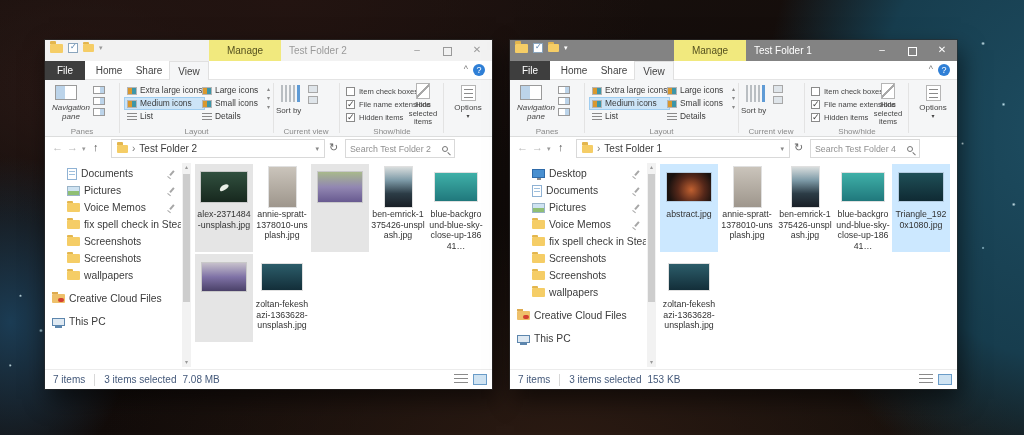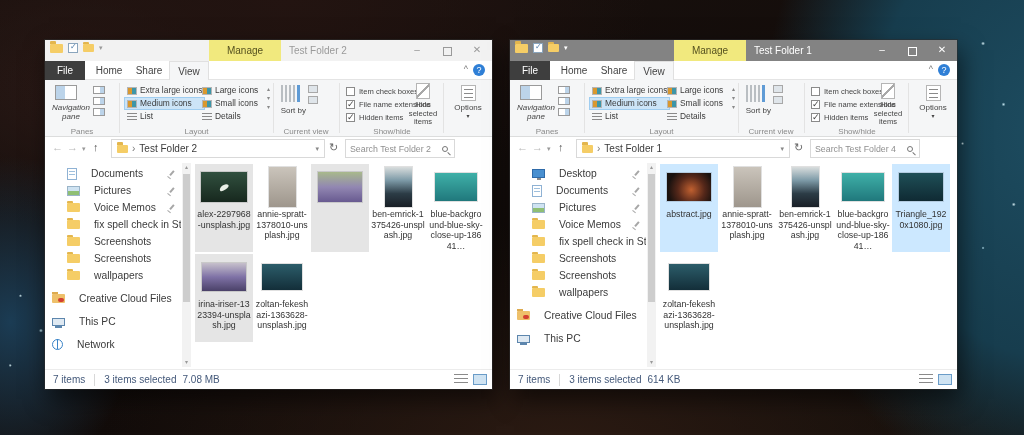--- a/index.html
+++ b/index.html
@@ -88,21 +88,21 @@
   .litem.hl { background:#cce4f7; border-color:#9fcdf0; }
   .li-icon { display:inline-block; width:10px; height:8px; flex:0 0 auto; }
   .ic-tiles { background:linear-gradient(90deg,#d9982f 50%,#3d96a8 50%); border:1px solid #b5b5b5; }
   .ic-lines { background:repeating-linear-gradient(180deg,#8a8a8a 0 1px,rgba(0,0,0,0) 1px 3px); }
   .larrows { position:absolute; right:3px; top:5px; display:flex; flex-direction:column; gap:2px; font-size:6px; color:#8a8a8a; text-align:center; }
 
   .grp-view { left:229px; width:64px; }
   .cv-icon { position:absolute; left:7px; top:5px; width:15px; height:17px;
     background:repeating-linear-gradient(90deg,#b9bec2 0 2px,rgba(0,0,0,0) 2px 4px); }
   .cv-icon::after { content:''; position:absolute; right:-4px; top:0; width:3px; height:17px; background:#5f9bd5; }
-  .sortlbl { position:absolute; left:2px; top:26px; width:30px; text-align:right; font-size:8px; line-height:9px; color:#454545; }
+  .sortlbl { position:absolute; left:2px; top:26px; width:30px; text-align:left; font-size:8px; line-height:9px; color:#454545; }
   .cv-minis { position:absolute; left:34px; top:5px; }
   .cv-minis span { display:block; width:10px; height:8px; border:1px solid #a8a8a8; background:#dfe5ea; margin-bottom:3px; }
 
   .grp-showhide { left:296px; width:102px; }
   .chk { display:flex; align-items:center; gap:4px; height:13px; margin-left:5px; white-space:nowrap; }
   .chks { position:absolute; left:0; top:5px; }
   .cbox { width:9px; height:9px; border:1px solid #8a8a8a; background:#fff; position:relative; flex:0 0 auto; }
   .cbox.checked::after { content:'✓'; position:absolute; left:0; top:-2px; font-size:9px; color:#444; }
   .chk-lbl { font-size:7.6px; color:#454545; }
   .hide-btn { position:absolute; left:62px; top:3px; width:40px; text-align:center; }
@@ -128,21 +128,21 @@
   .refresh { position:absolute; left:284px; top:4px; font-size:11px; color:#666; }
   .search-box { position:absolute; left:300px; top:2px; width:110px; height:19px; border:1px solid #d9d9d9; background:#fff;
     display:flex; align-items:center; padding:0 4px; }
   .search-ph { font-size:8.8px; color:#8f8f8f; white-space:nowrap; overflow:hidden; flex:1; }
   .mag { width:6px; height:6px; border:1.3px solid #777; border-radius:50%; position:relative; flex:0 0 auto; margin-right:2px; }
   .mag::after { content:''; position:absolute; left:5px; top:5px; width:4px; height:1.3px; background:#777; transform:rotate(45deg); transform-origin:0 0; }
 
   
   .win-content { position:absolute; top:121px; left:0; right:0; bottom:20px; background:#fff; overflow:hidden; }
   .sidebar { position:absolute; left:0; top:4px; width:136px; }
-  .side-item { position:relative; height:17px; display:flex; align-items:center; gap:14px; padding-left:22px; }
+  .side-item { position:relative; height:17px; display:flex; align-items:center; gap:4px; padding-left:22px; }
   .side-item.root { padding-left:7px; margin-top:6px; }
   .slabel { font-size:10.3px; color:#3b3b3b; white-space:nowrap; overflow:hidden; }
   .sicon { flex:0 0 auto; }
   .pin-icon { position:absolute; right:6px; top:5px; width:8px; height:8px; }
   .pin-icon::before { content:''; position:absolute; left:4px; top:0; width:1.6px; height:6px; background:#a6a6a6; transform:rotate(40deg); }
   .pin-icon::after  { content:''; position:absolute; left:0; bottom:0; width:3.5px; height:1.4px; background:#a6a6a6; transform:rotate(40deg); }
 
   .i-folder { width:13px; height:9px; background:#f5cd66; border-radius:1px; position:relative; }
   .i-folder::before { content:''; position:absolute; top:-2.5px; left:0; width:6px; height:2.5px; background:#e3b64e; border-radius:1px 1px 0 0; }
   .i-documents { width:10px; height:12px; background:#fff; border:1px solid #8fb2d4; position:relative; }
@@ -359,45 +359,41 @@
           <span class="slabel">wallpapers</span>
         </div>
         <div class="side-item root">
           <span class="sicon i-cloud"></span>
           <span class="slabel">Creative Cloud Files</span>
         </div>
         <div class="side-item root">
           <span class="sicon i-thispc"></span>
           <span class="slabel">This PC</span>
         </div>
-        <div class="side-item root">
-          <span class="sicon i-network"></span>
-          <span class="slabel">Network</span>
-        </div>
       </div>
     <div class="side-scroll">
       <span class="sa sa-up">▴</span>
       <div class="sthumb"></div>
       <span class="sa sa-dn">▾</span>
     </div>
     <div class="file-grid"><div class="file-tile selected"><div class="thumb-wrap">
             <div class="thumb" style="width: 46px; height: 30px; background: linear-gradient(rgb(49, 80, 63), rgb(23, 40, 30));">
               <span class="glyph-leaf"></span>
             </div>
-          </div><div class="fname">alex-2297968-unsplash.jpg</div></div><div class="file-tile"><div class="thumb-wrap">
+          </div><div class="fname">alex-2371484-unsplash.jpg</div></div><div class="file-tile"><div class="thumb-wrap">
             <div class="thumb" style="width: 27px; height: 40px; background: linear-gradient(rgb(202, 196, 187), rgb(158, 150, 140));"></div>
           </div><div class="fname">annie-spratt-1378010-unsplash.jpg</div></div><div class="file-tile selected"><div class="thumb-wrap">
             <div class="thumb" style="width: 44px; height: 30px; background: linear-gradient(rgb(168, 185, 139), rgb(146, 135, 178), rgb(104, 90, 144));"></div>
           </div></div><div class="file-tile"><div class="thumb-wrap">
             <div class="thumb" style="width: 27px; height: 40px; background: linear-gradient(rgb(217, 221, 221), rgb(125, 154, 167), rgb(44, 60, 70), rgb(25, 31, 38));"></div>
           </div><div class="fname">ben-emrick-1375426-unsplash.jpg</div></div><div class="file-tile"><div class="thumb-wrap">
             <div class="thumb" style="width: 42px; height: 28px; background: linear-gradient(rgb(63, 176, 168), rgb(32, 120, 124));"></div>
           </div><div class="fname">blue-background-blue-sky-close-up-18641…</div></div><div class="file-tile selected"><div class="thumb-wrap">
             <div class="thumb" style="width: 44px; height: 28px; background: linear-gradient(rgb(198, 192, 203), rgb(127, 114, 166), rgb(74, 65, 104));"></div>
-          </div><div class="fname">irina-iriser-1323394-unsplash.jpg</div></div><div class="file-tile"><div class="thumb-wrap">
+          </div></div><div class="file-tile"><div class="thumb-wrap">
             <div class="thumb" style="width: 40px; height: 26px; background: linear-gradient(rgb(44, 93, 106), rgb(19, 46, 57));"></div>
           </div><div class="fname">zoltan-fekeshazi-1363628-unsplash.jpg</div></div></div>
   </div>
 
   <div class="statusbar">
     <span class="st-items">7 items</span>
     <span class="st-div"></span>
     <span class="st-sel">3 items selected</span>
     <span class="st-size">7.08 MB</span>
     <div class="view-toggles">
@@ -604,19 +600,19 @@
             <div class="thumb" style="width: 44px; height: 28px; background: linear-gradient(rgb(31, 79, 87), rgb(15, 42, 51));"></div>
           </div><div class="fname">Triangle_1920x1080.jpg</div></div><div class="file-tile"><div class="thumb-wrap">
             <div class="thumb" style="width: 40px; height: 26px; background: linear-gradient(rgb(44, 93, 106), rgb(19, 46, 57));"></div>
           </div><div class="fname">zoltan-fekeshazi-1363628-unsplash.jpg</div></div></div>
   </div>
 
   <div class="statusbar">
     <span class="st-items">7 items</span>
     <span class="st-div"></span>
     <span class="st-sel">3 items selected</span>
-    <span class="st-size">614 KB</span>
+    <span class="st-size">153 KB</span>
     <div class="view-toggles">
       <span class="vt vt-details"></span>
       <span class="vt vt-large"></span>
     </div>
   </div>
 </div>
 
 </body></html>

